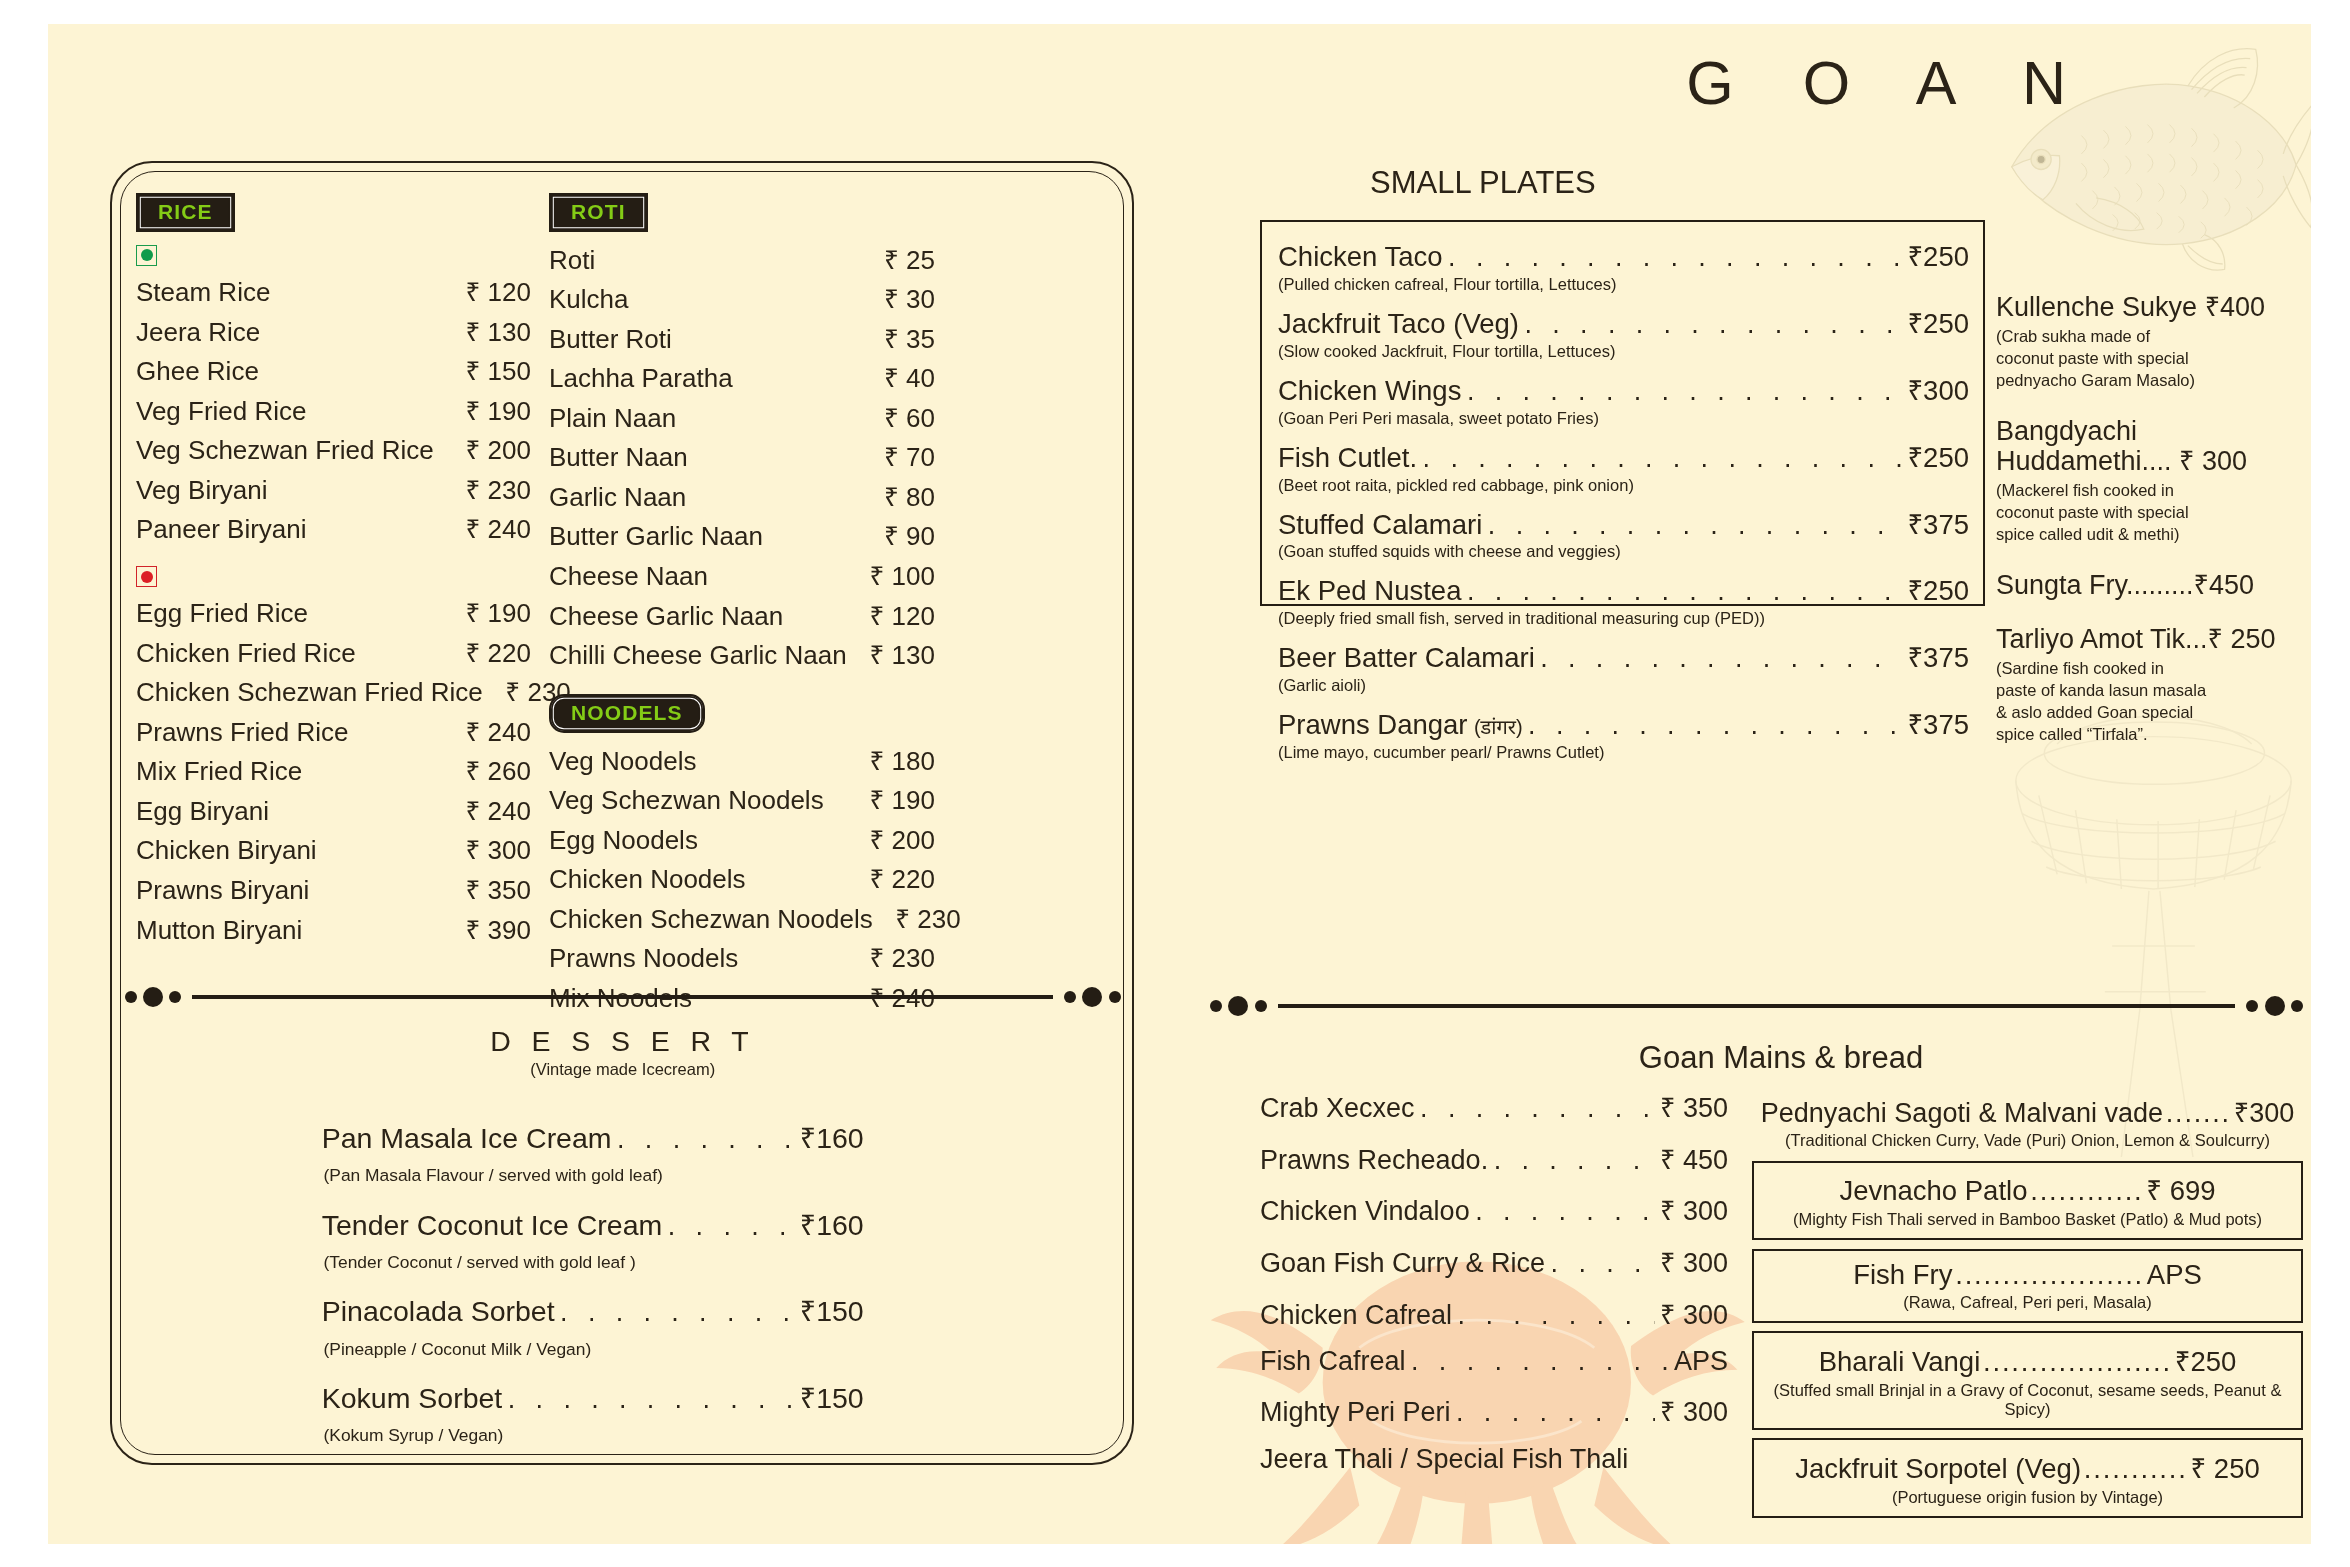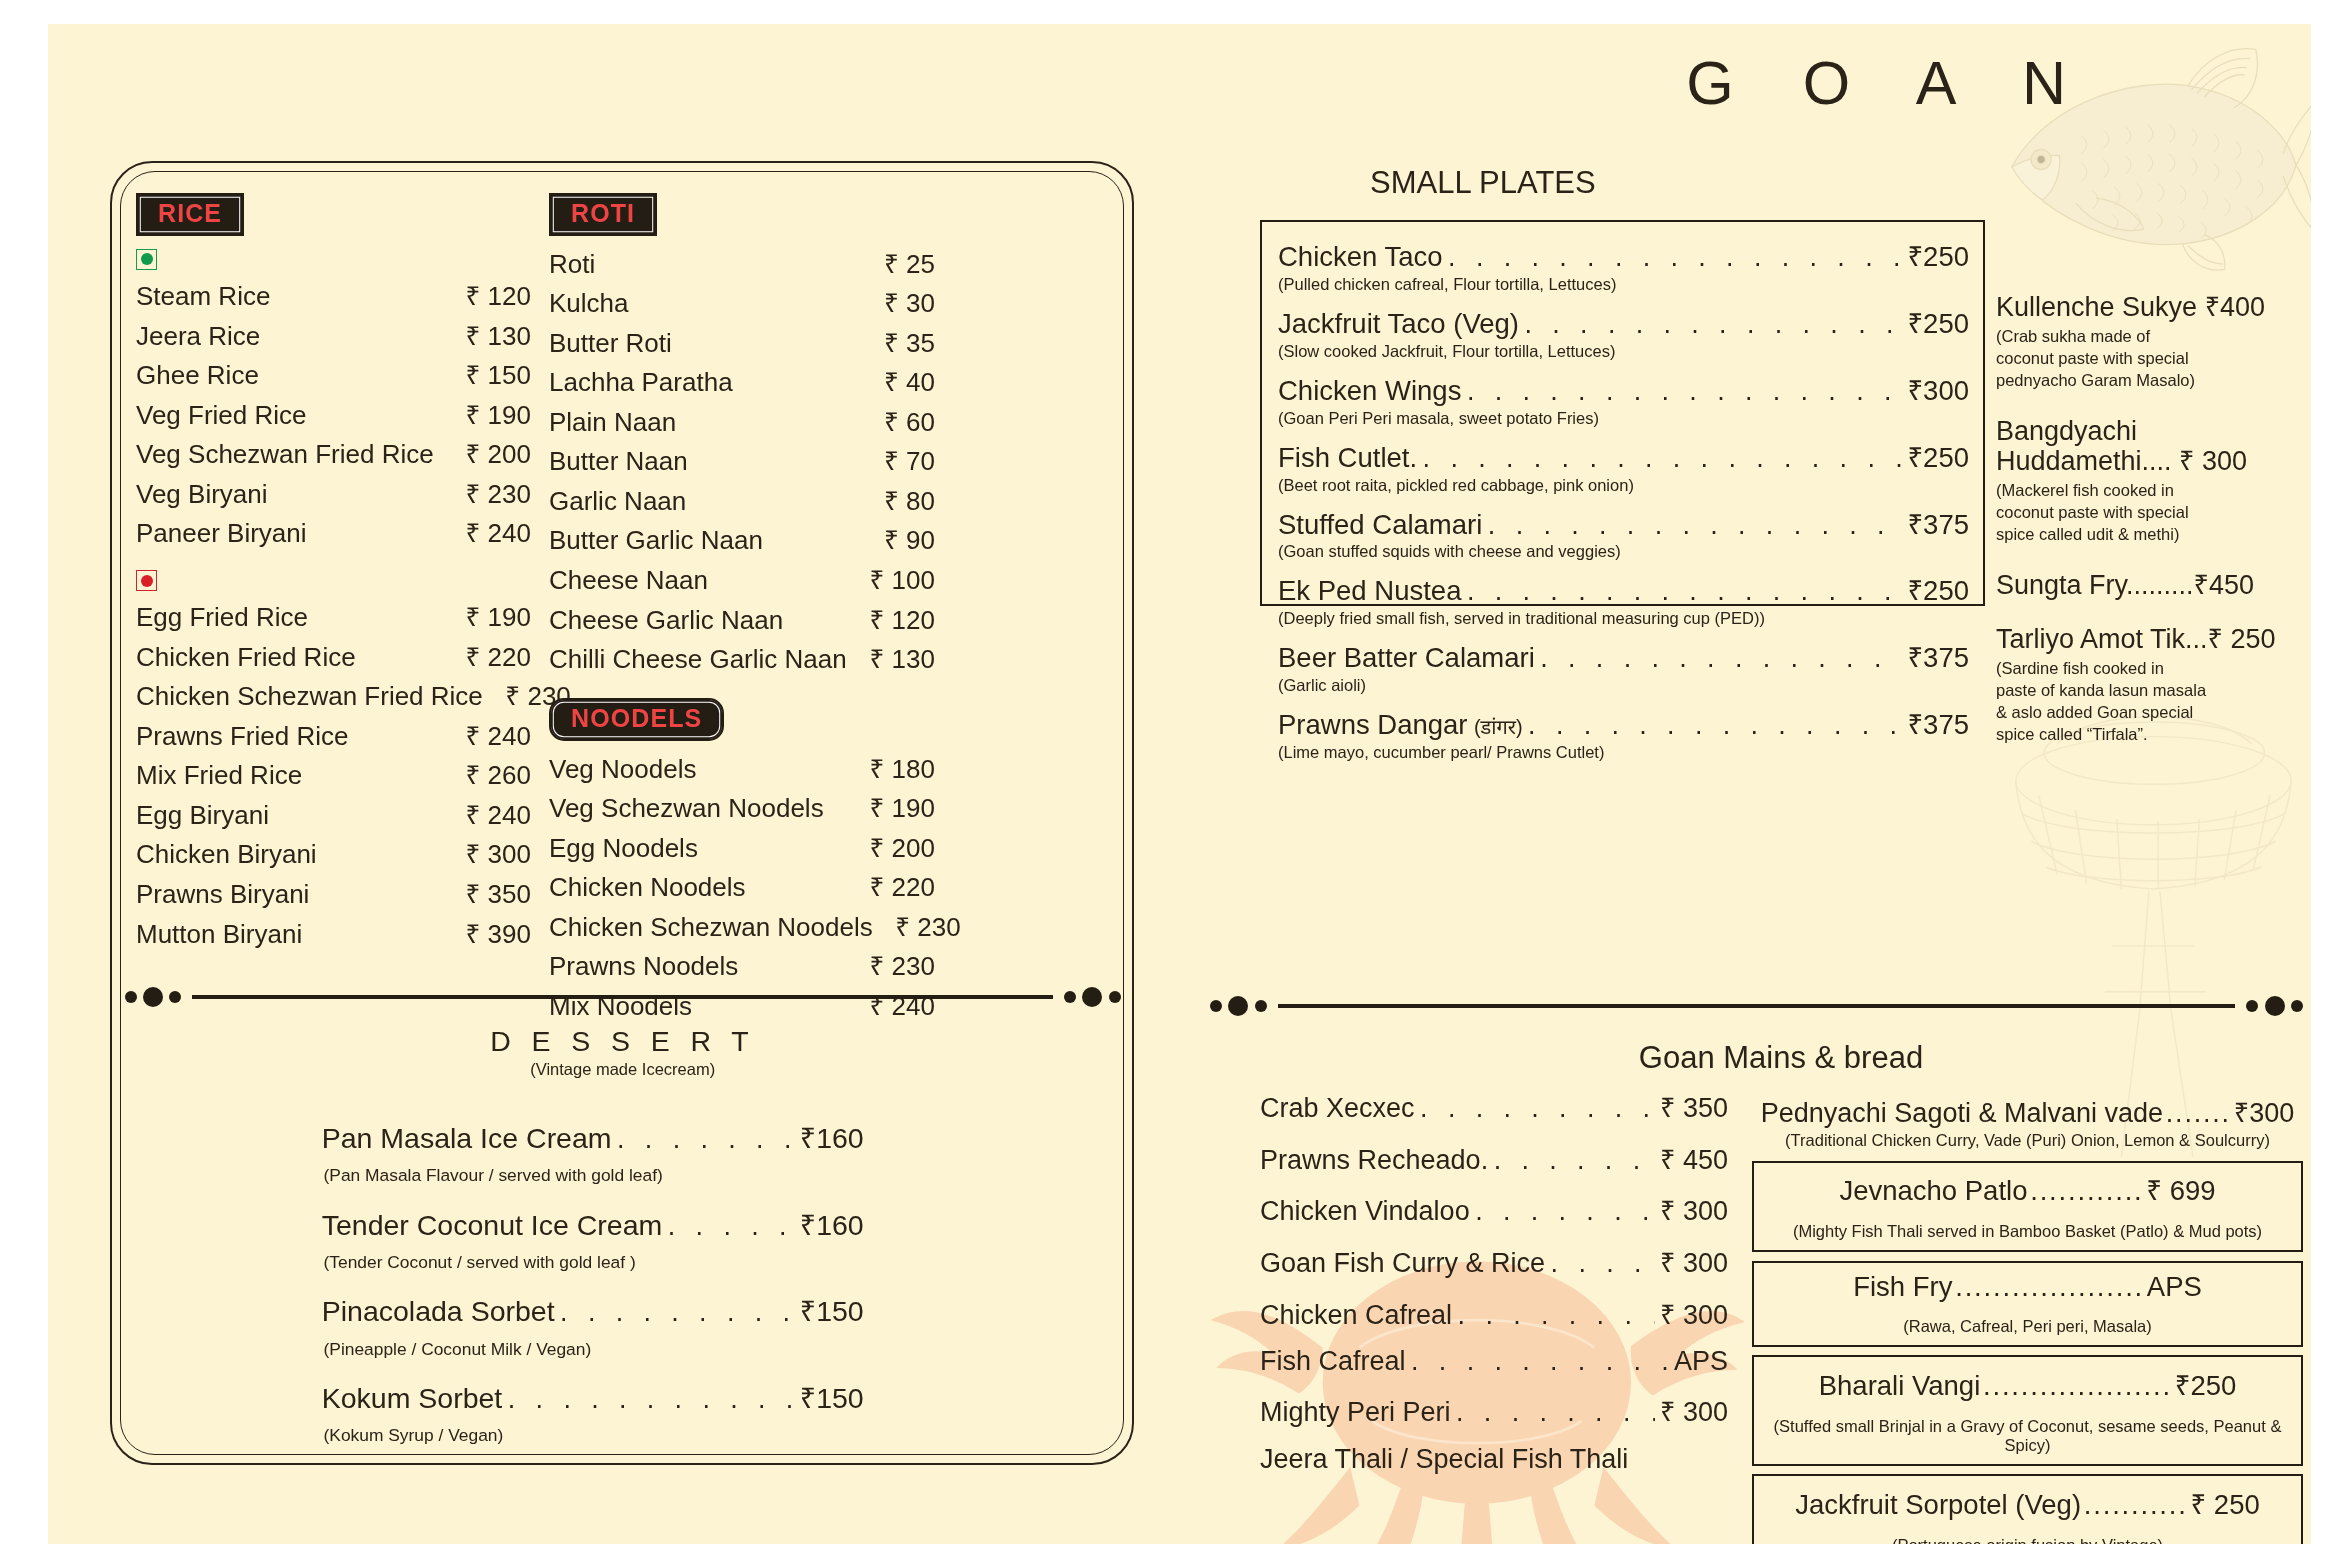--- a/index.html
+++ b/index.html
@@ -41,27 +41,27 @@
   }
   #left-frame .fr-outer { left: 0; top: 0; right: 0; bottom: 0; }
   #left-frame .fr-inner { left: 10px; top: 10px; right: 10px; bottom: 10px; border-width: 1.8px; border-radius: 35px; }
 
   #left-content { position: absolute; left: 110px; top: 161px; width: 1024px; height: 1304px; z-index: 6; }
 
   
   .badge {
     display: inline-block;
     background: #241d14;
-    color: #ef4444;
+    color: #84cc16;
     font-weight: bold;
     letter-spacing: 1.1px;
     padding: 6.4px 20px 7.3px 20px;
     border: 2.8px solid #241d14;
     box-shadow: inset 0 0 0 1.8px #241d14, inset 0 0 0 2.8px #ffffff, inset 0 0 0 4.6px #241d14;
-    font-size: 25px;
+    font-size: 21px;
     line-height: 1;
   }
 
   
   .mark { width: 21px; height: 21px; display: block; position: relative; }
   .mark.veg { border: 1.8px solid #1a9b4c; }
   .mark.veg::after { content:""; position:absolute; left:50%; top:50%; transform:translate(-50%,-50%); width: 12px; height: 12px; border-radius:50%; background:#0f9b4b; }
   .mark.nonveg { border: 1.8px solid #d1232a; }
   .mark.nonveg::after { content:""; position:absolute; left:50%; top:50%; transform:translate(-50%,-50%); width: 12px; height: 12px; border-radius:50%; background:#dc1f26; }
 
@@ -128,21 +128,21 @@
   .ml-row { display: flex; align-items: baseline; font-size: 27px; margin-bottom: 14.7px; }
   .ml-row .nm { white-space: nowrap; }
   .ml-row .pr { white-space: nowrap; }
 
   #mains-right { position: absolute; left: 1752px; top: 1093px; width: 551px; z-index: 7; }
   .mr-top { margin-bottom: 11px; }
   .mr-top .line1 { display: flex; align-items: baseline; font-size: 27px; justify-content: center; }
   .mr-top .line2 { font-size: 16.5px; text-align: center; margin-top: 0.9px; }
   .mr-box { border: 2.8px solid #241d14; padding: 8.3px 7.3px 9.2px 7.3px; margin-bottom: 8.3px; }
   .mr-box .line1 { display: flex; align-items: baseline; font-size: 27.5px; justify-content: center; }
-  .mr-box .line2 { font-size: 16.5px; text-align: center; margin-top: 14px; }
+  .mr-box .line2 { font-size: 16.5px; text-align: center; margin-top: 2px; }
   .mr-box .nm { white-space: nowrap; }
   .mr-box .pr { white-space: nowrap; }
   .dotfill { letter-spacing: 1.8px; margin: 0 2.8px; }
 </style>
 </head>
 <body>
 
 <div id="page">
 
   <svg id="wm-fish" class="wm" viewBox="0 0 360 290">

